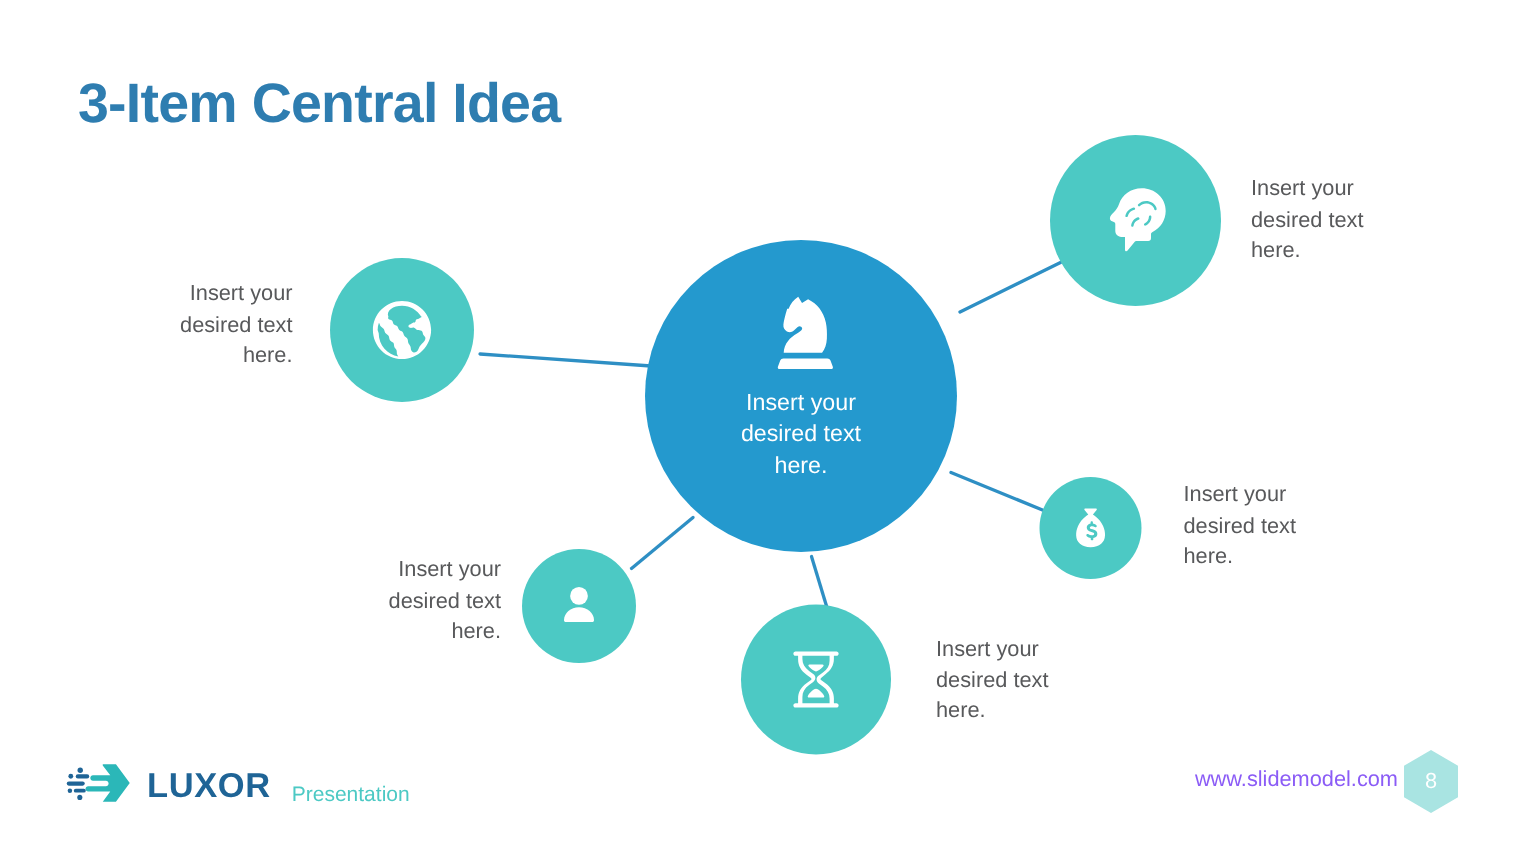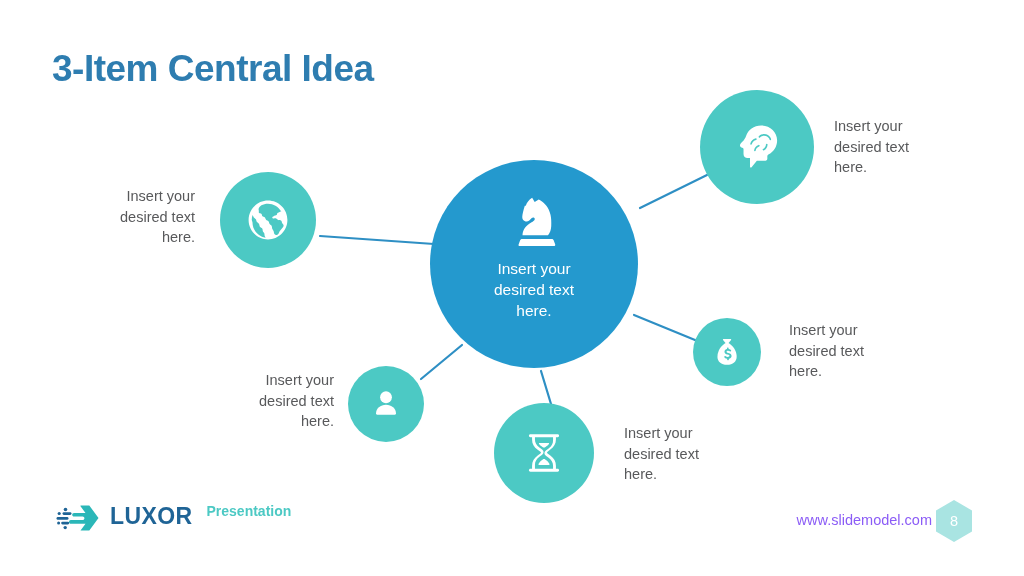--- a/index.html
+++ b/index.html
@@ -66,38 +66,38 @@
     font-size: 15.5px;
     line-height: 21px;
     color: #ffffff;
     white-space: pre-line;
     font-family: "Liberation Sans", sans-serif;
   }
 
   
   #footer-logo-wrap {
     position: absolute;
-    left: 56px;
+    left: 44px;
     top: 503px;
     display: flex;
-    align-items: flex-start;
+    align-items: flex-end;
     height: 34px;
   }
   #logo-mark { width: 46px; height: 30px; display: block; }
   #brand-name {
     font-size: 23px;
     font-weight: bold;
     color: #1F6496;
     letter-spacing: 0.4px;
     margin-left: 8px;
     font-family: "Liberation Sans", sans-serif;
   }
   #brand-tagline {
     font-size: 14px;
-    font-weight: bold;
+    font-weight: normal;
     color: #4CC9C4;
     margin-left: 14px;
     font-family: "Liberation Sans", sans-serif;
   }
 
   #footer-url {
     position: absolute;
     right: 92px;
     top: 512px;
     font-size: 14.5px;

